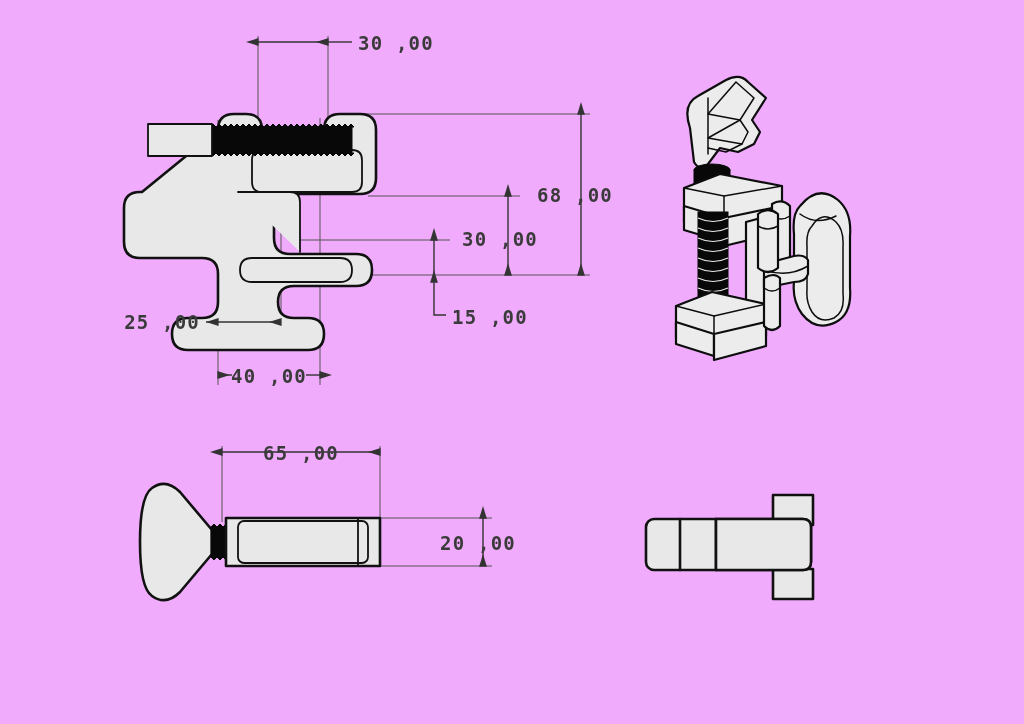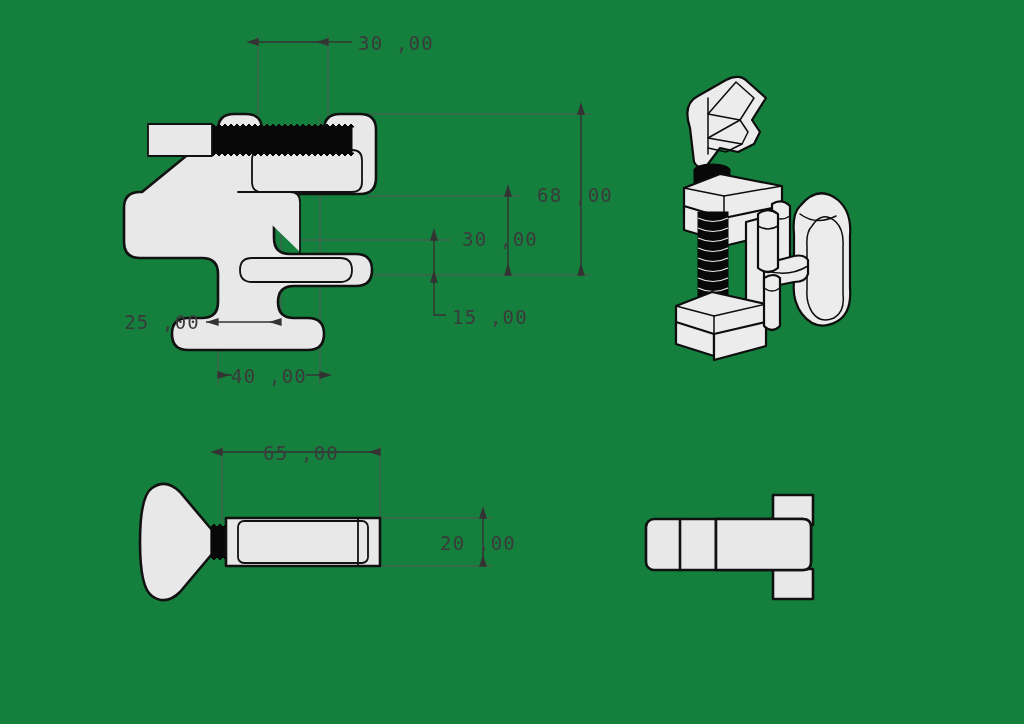--- a/index.html
+++ b/index.html
@@ -75,21 +75,21 @@
   }
   .thread-fill {
     fill: #080808;
     stroke: #080808;
     stroke-width: 1;
   }
 </style>
 </head>
 <body style="background: rgb(229, 229, 229);">
 
-<div id="sheet" style="background: #15803d;">
+<div id="sheet" style="background: #f0abfc; font-weight: bold;">
 
   <svg id="drawing-svg" viewBox="0 0 1024 724" xmlns="http://www.w3.org/2000/svg">
 
     <defs>
       <marker id="arrIn" viewBox="0 0 10 10" refX="9.5" refY="5" markerWidth="9" markerHeight="9" orient="auto-start-reverse">
         <path d="M 0 5 L 10 1.9 L 10 8.1 z" fill="#333333"></path>
       </marker>
       <marker id="arrOut" viewBox="0 0 10 10" refX="0.5" refY="5" markerWidth="9" markerHeight="9" orient="auto-start-reverse">
         <path d="M 10 5 L 0 1.9 L 0 8.1 z" fill="#333333"></path>
       </marker>

